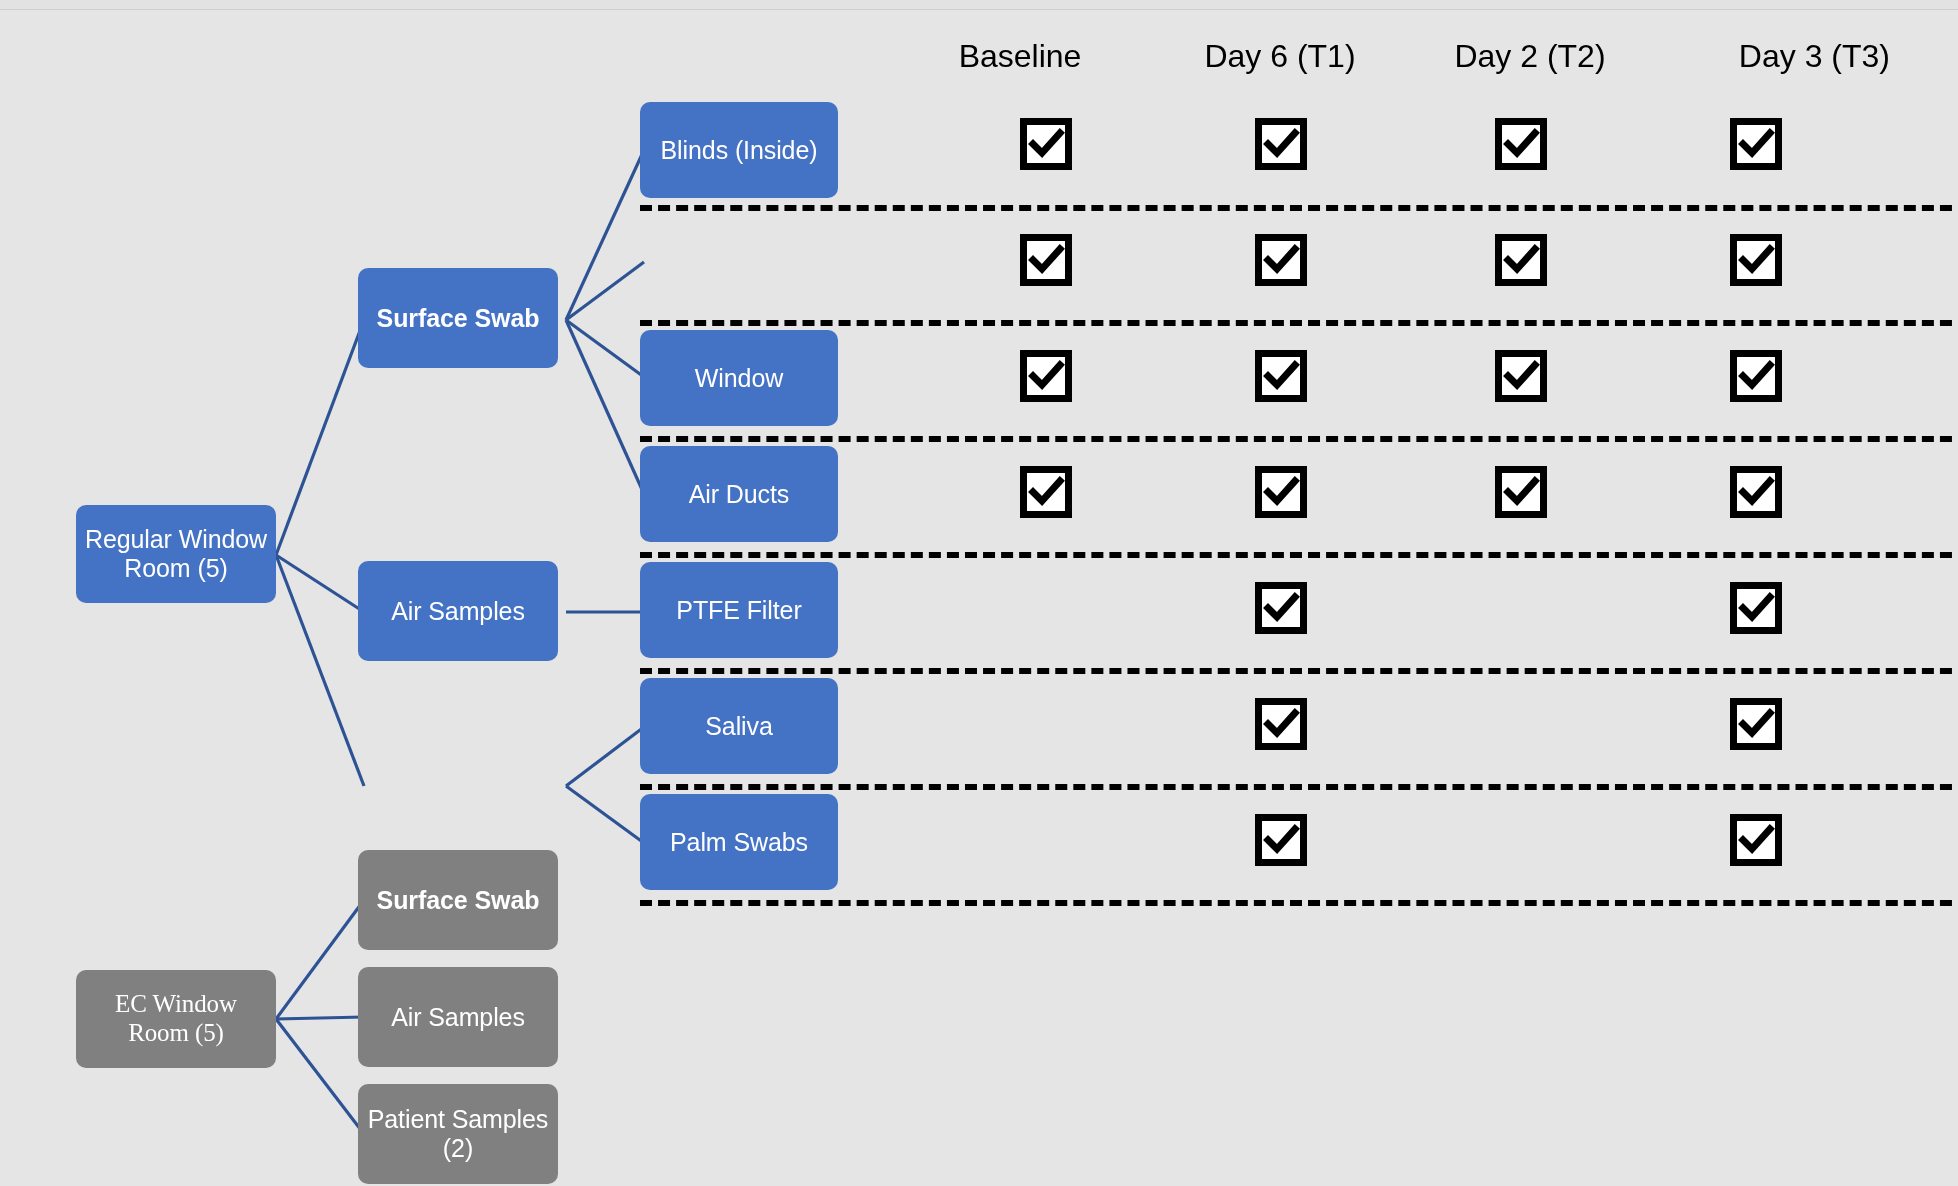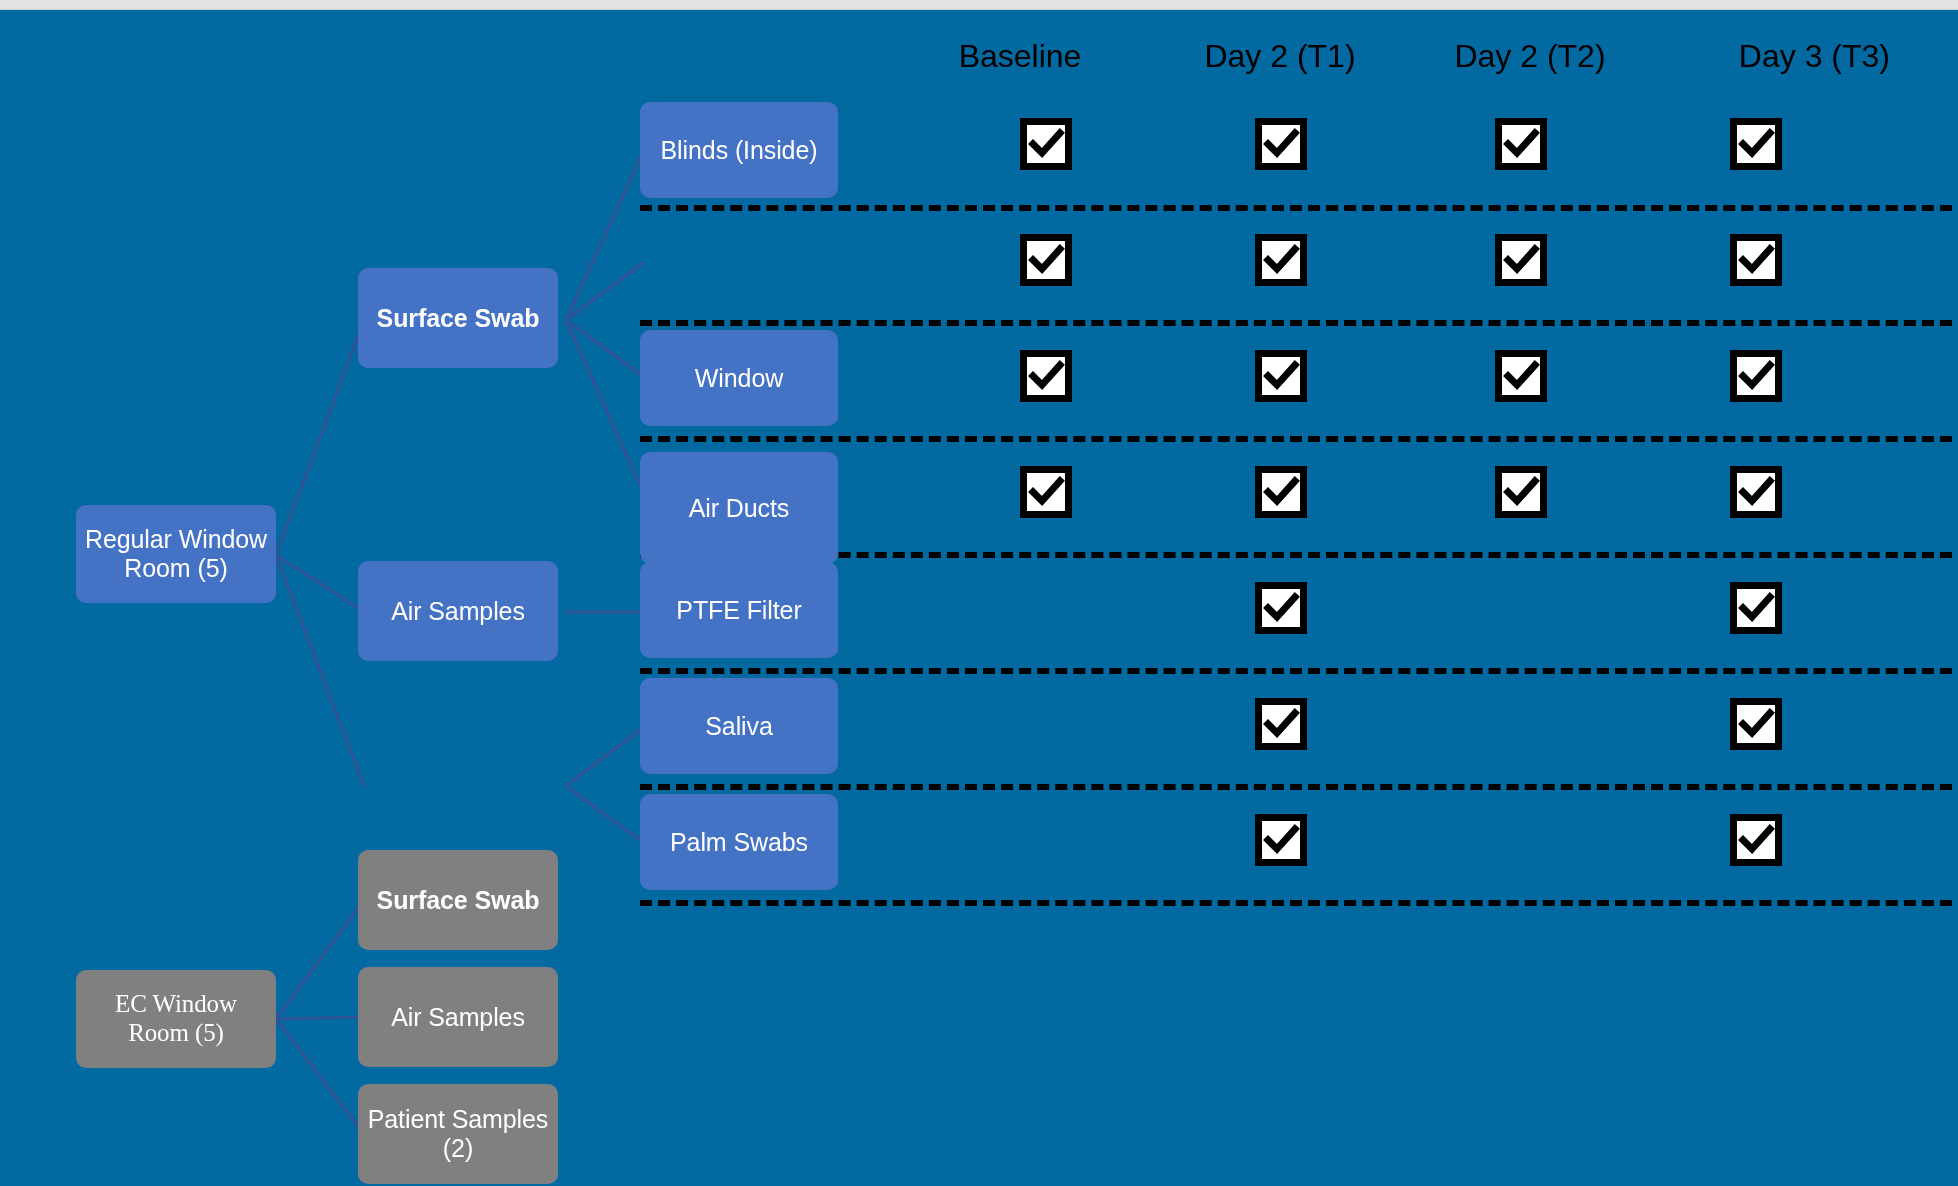--- a/index.html
+++ b/index.html
@@ -11,21 +11,21 @@
     font-family: "Liberation Sans", sans-serif;
     width: 1958px;
     height: 1186px;
     position: relative;
     overflow: hidden;
   }
   #stage {
     position: relative;
     width: 1958px;
     height: 1186px;
-    background: #0369a1;
+    background: #e5e5e5;
     overflow: hidden;
   }
   .top-strip {
     position: absolute;
     left: 0; top: 0;
     width: 1958px;
     height: 9px;
     background: #e2e2e2;
     border-bottom: 1px solid #cfcfcf;
   }
@@ -128,37 +128,37 @@
 
   <div class="row-sep" style="top:205px;"></div>
   <div class="row-sep" style="top:320px;"></div>
   <div class="row-sep" style="top:436px;"></div>
   <div class="row-sep" style="top:552px;"></div>
   <div class="row-sep" style="top:668px;"></div>
   <div class="row-sep" style="top:784px;"></div>
   <div class="row-sep" style="top:900px;"></div>
 
   <div class="col-head" style="left:900px;">Baseline</div>
-  <div class="col-head" style="left:1160px;">Day 2 (T1)</div>
+  <div class="col-head" style="left:1160px;">Day 6 (T1)</div>
   <div class="col-head" style="left:1410px;">Day 2 (T2)</div>
   <div class="col-head" style="left:1650px;text-align:right;">Day 3 (T3)</div>
 
   <div class="node blue" style="left:76px; top:505px; width:200px; height:98px;">Regular Window Room (5)</div>
   <div class="node gray" style="left:76px; top:970px; width:200px; height:98px;font-family:Liberation Serif, serif;">EC Window Room (5)</div>
 
   <div class="node blue bold" style="left:358px; top:268px; width:200px; height:100px;">Surface Swab</div>
   <div class="node blue" style="left:358px; top:561px; width:200px; height:100px;">Air Samples</div>
 
   <div class="node gray bold" style="left:358px; top:850px; width:200px; height:100px;">Surface Swab</div>
   <div class="node gray" style="left:358px; top:967px; width:200px; height:100px;">Air Samples</div>
   <div class="node gray" style="left:358px; top:1084px; width:200px; height:100px;">Patient Samples (2)</div>
 
   <div class="node blue" style="left:640px; top:102px; width:198px; height:96px;">Blinds (Inside)</div>
   <div class="node blue" style="left:640px; top:330px; width:198px; height:96px;text-align:right;">Window</div>
-  <div class="node blue" style="left:640px; top:446px; width:198px; height:112px;margin-top:6px;">Air Ducts</div>
+  <div class="node blue" style="left:640px; top:446px; width:198px; height:96px;">Air Ducts</div>
   <div class="node blue" style="left:640px; top:562px; width:198px; height:96px;">PTFE Filter</div>
   <div class="node blue" style="left:640px; top:678px; width:198px; height:96px;">Saliva</div>
   <div class="node blue" style="left:640px; top:794px; width:198px; height:96px;">Palm Swabs</div>
 
   <div id="checkbox-grid">
       <div class="checkbox" style="left: 1020px; top: 118px;">
         <svg viewBox="0 0 44 44">
           <path d="M9 22 L18 31 L36 11" fill="none" stroke="#000" stroke-width="7" stroke-linecap="square" stroke-linejoin="miter"></path>
         </svg>
       </div>

